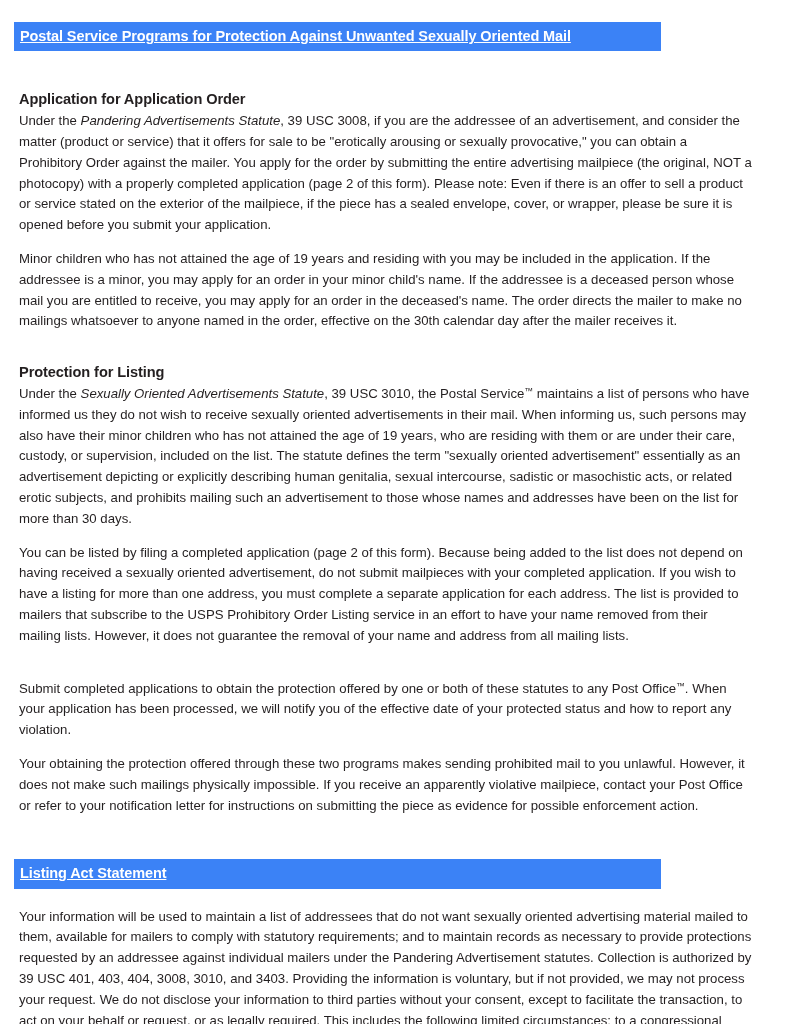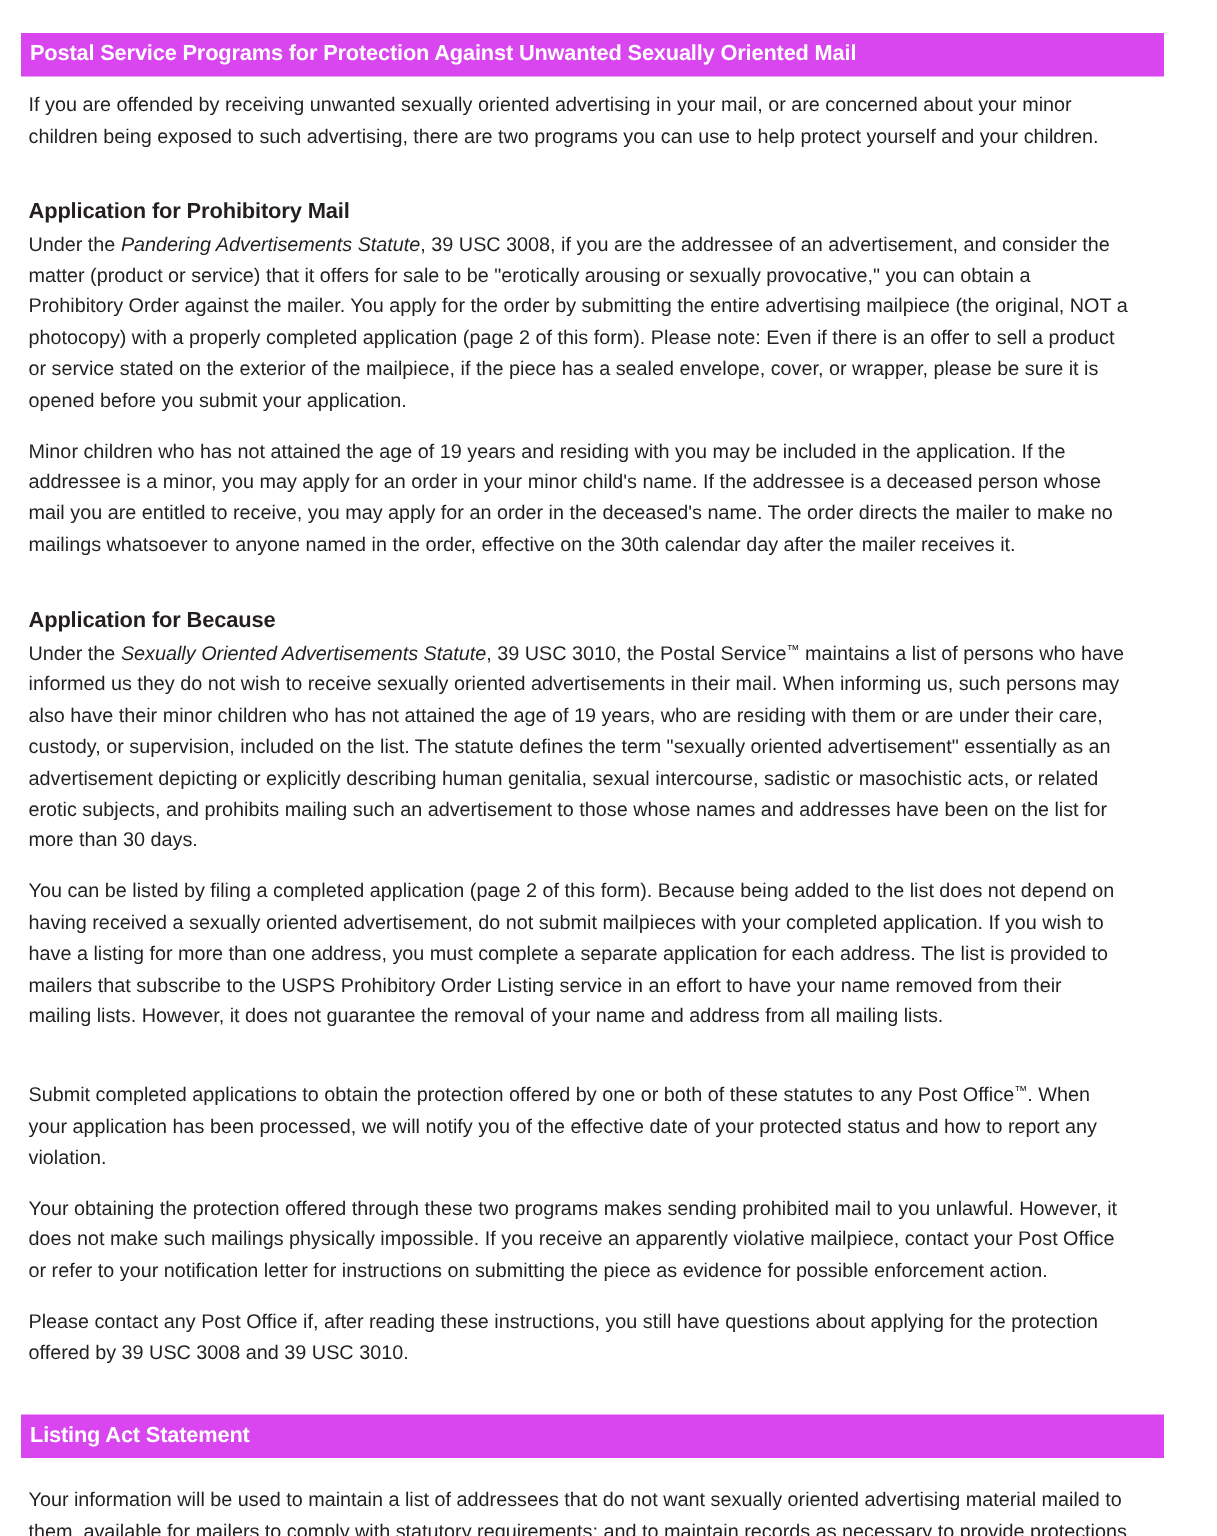--- a/index.html
+++ b/index.html
@@ -19,29 +19,30 @@
     overflow: hidden;
     box-sizing: border-box;
   }
   .content {
     position: absolute;
     left: 14px;
     top: 22px;
     width: 762px;
   }
   .bar {
-    background: #d946ef;
+    background: #3b82f6;
     color: #ffffff;
     font-size: 14.5px;
     font-weight: bold;
     letter-spacing: -0.1px;
     padding: 5px 0 6px 6px;
     line-height: 1.25;
     box-sizing: border-box;
-    width: 762px;
+    width: 647px;
+    text-decoration: underline;
   }
   p.para {
     margin: 0;
     padding-left: 5px;
     padding-right: 24px;
     font-size: 13.2px;
     line-height: 20.8px;
     color: #231f20;
   }
   h2.section-heading {
@@ -73,54 +74,52 @@
 
 <div class="page">
   <div class="content">
 
     <div class="bar">
       <span>Postal Service Programs for Protection Against Unwanted Sexually Oriented Mail</span>
     </div>
 
     <div class="gap-intro"></div>
 
-    <p class="para">If you are offended by receiving unwanted sexually oriented advertising in your mail, or are concerned about your minor children being exposed to such advertising, there are two programs you can use to help protect yourself and your children.</p>
 
     <div class="gap-after-intro"></div>
 
-    <h2 class="section-heading">Application for Prohibitory Mail</h2>
+    <h2 class="section-heading">Application for Application Order</h2>
     <div class="gap-h"></div>
     <p class="para"><span>Under the </span><i>Pandering Advertisements Statute</i><span>, 39 USC 3008, if you are the addressee of an advertisement, and consider the matter (product or service) that it offers for sale to be "erotically arousing or sexually provocative," you can obtain a Prohibitory Order against the mailer.  You apply for the order by submitting the entire advertising mailpiece (the original, </span><b>NOT</b><span> a photocopy) with a properly completed application (page 2 of this form).  Please note:  Even if there is an offer to sell a product or service stated on the exterior of the mailpiece, if the piece has a sealed envelope, cover, or wrapper, please be sure it is opened before you submit your application.</span></p>
 
     <div class="gap-para"></div>
 
     <p class="para">Minor children who has not attained the age of 19 years and residing with you may be included in the application.  If the addressee is a minor, you may apply for an order in your minor child's name.  If the addressee is a deceased person whose mail you are entitled to receive, you may apply for an order in the deceased's name.  The order directs the mailer to make no mailings whatsoever to anyone named in the order, effective on the 30th calendar day after the mailer receives it.</p>
 
     <div class="gap-block"></div>
 
-    <h2 class="section-heading">Application for Because</h2>
+    <h2 class="section-heading">Protection for Listing</h2>
     <div class="gap-h"></div>
     <p class="para"><span>Under the </span><i>Sexually Oriented Advertisements Statute</i><span>, 39 USC 3010, the Postal Service</span><span class="tm">™</span><span> maintains a list of persons who have informed us they do not wish to receive sexually oriented advertisements in their mail.  When informing us, such persons may also have their minor children who has not attained the age of 19 years, who are residing with them or are under their care, custody, or supervision, included on the list.  The statute defines the term "sexually oriented advertisement" essentially as an advertisement depicting or explicitly describing human genitalia, sexual intercourse, sadistic or masochistic acts, or related erotic subjects, and prohibits mailing such an advertisement to those whose names and addresses have been on the list for more than 30 days.</span></p>
 
     <div class="gap-para"></div>
 
     <p class="para">You can be listed by filing a completed application (page 2 of this form).  Because being added to the list does not depend on having received a sexually oriented advertisement, do not submit mailpieces with your completed application.  If you wish to have a listing for more than one address, you must complete a separate application for each address.  The list is provided to mailers that subscribe to the USPS Prohibitory Order Listing service in an effort to have your name removed from their mailing lists.  However, it does not guarantee the removal of your name and address from all mailing lists.</p>
 
     <div class="gap-block"></div>
 
     <div class="gap-h"></div>
     <p class="para"><span>Submit completed applications to obtain the protection offered by one or both of these statutes to any Post Office</span><span class="tm">™</span><span>.  When your application has been processed, we will notify you of the effective date of your protected status and how to report any violation.</span></p>
 
     <div class="gap-para"></div>
 
     <p class="para">Your obtaining the protection offered through these two programs makes sending prohibited mail to you unlawful.  However, it does not make such mailings physically impossible.  If you receive an apparently violative mailpiece, contact your Post Office or refer to your notification letter for instructions on submitting the piece as evidence for possible enforcement action.</p>
 
     <div class="gap-para"></div>
 
-    <p class="para">Please contact any Post Office if, after reading these instructions, you still have questions about applying for the protection offered by 39 USC 3008 and 39 USC 3010.</p>
 
     <div class="gap-privacy-top"></div>
 
     <div class="bar">
       <span>Listing Act Statement</span>
     </div>
 
     <div class="gap-privacy-text"></div>
 
     <p class="para"><span>Your information will be used to maintain a list of addressees that do not want sexually oriented advertising material mailed to them, available for mailers to comply with statutory requirements; and to maintain records as necessary to provide protections requested by an addressee against individual mailers under the Pandering Advertisement statutes.  Collection is authorized by 39 USC 401, 403, 404, 3008, 3010, and 3403.  Providing the information is voluntary, but if not provided, we may not process your request.  We do not disclose your information to third parties without your consent, except to facilitate the transaction, to act on your behalf or request, or as legally required.  This includes the following limited circumstances: to a congressional office on your behalf; to financial entities regarding financial transaction issues; to a USPS</span></p>

